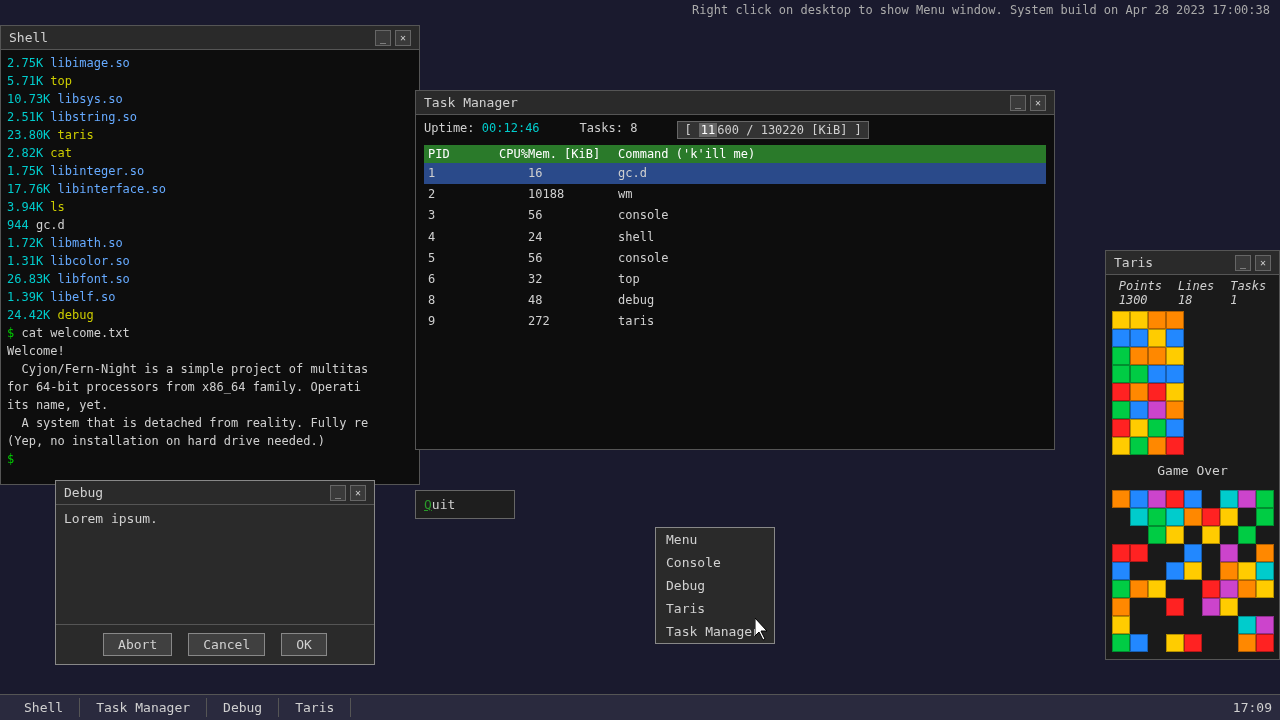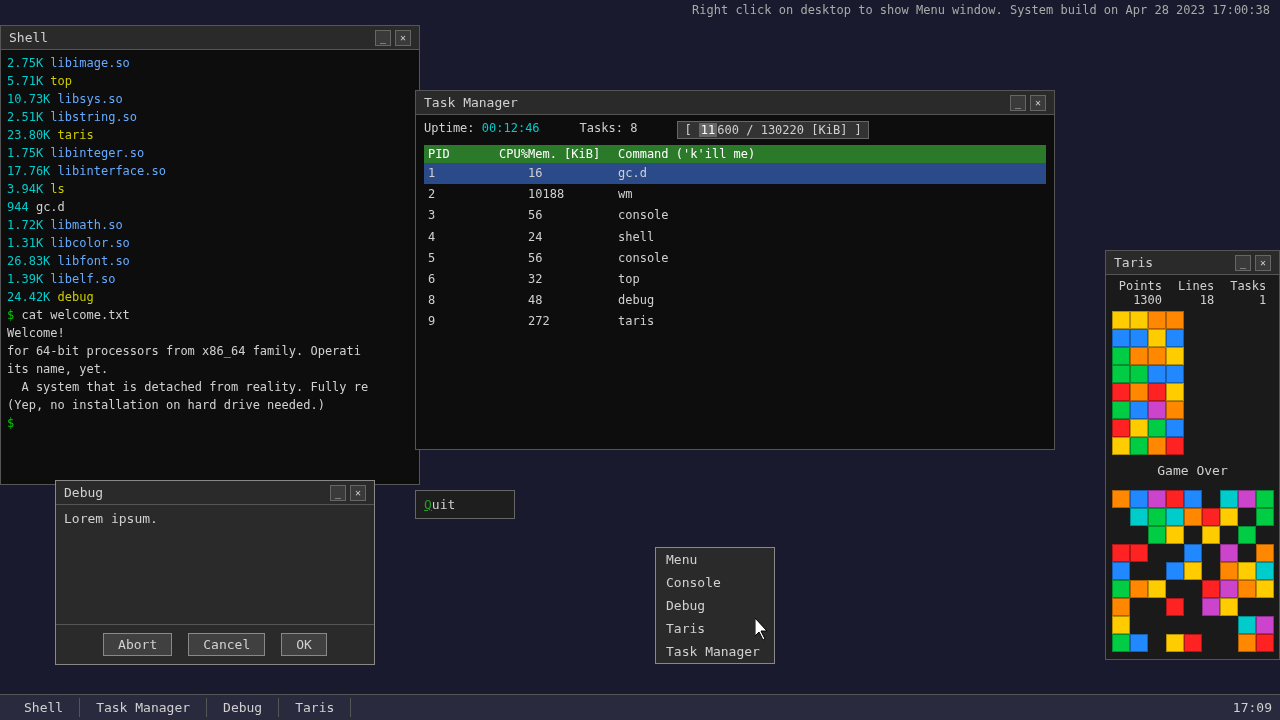--- a/index.html
+++ b/index.html
@@ -182,21 +182,21 @@
       flex-direction: column;
       align-items: center;
     }
     .taris-stats {
       display: flex;
       gap: 16px;
       margin-bottom: 4px;
       font-size: 12px;
       color: #d0d0d0;
     }
-    .taris-stat-col { text-align: right; }
+    .taris-stat-col { text-align: left; font-style: italic; }
     .taris-stat-val { color: #d0d0d0; }
     .taris-grid {
       width: 160px;
       height: 130px;
       position: relative;
       overflow: hidden;
     }
     .taris-gameover {
       color: #d0d0d0;
       font-size: 13px;
@@ -252,21 +252,21 @@
       border: 1px solid #888;
       color: #d0d0d0;
       font-size: 13px;
       cursor: pointer;
       font-family: monospace;
     }
 
     
     #context-menu {
       position: absolute;
-      top: 547px;
+      top: 527px;
       left: 655px;
       width: 120px;
       background: #2a2a2a;
       border: 1px solid #888;
       z-index: 50;
     }
     .ctx-item {
       padding: 4px 10px;
       color: #d0d0d0;
       font-size: 13px;
@@ -313,31 +313,33 @@
       <div class="win-btn">_</div>
       <div class="win-btn">✕</div>
     </div>
   </div>
   <div id="shell-content">
     <div><span class="shell-cyan">  2.75K</span> <span class="shell-file">libimage.so</span></div>
     <div><span class="shell-cyan">  5.71K</span> <span class="shell-yellow">top</span></div>
     <div><span class="shell-cyan"> 10.73K</span> <span class="shell-file">libsys.so</span></div>
     <div><span class="shell-cyan">  2.51K</span> <span class="shell-file">libstring.so</span></div>
     <div><span class="shell-cyan"> 23.80K</span> <span class="shell-yellow">taris</span></div>
+    <div><span class="shell-cyan">  2.82K</span> <span class="shell-yellow">cat</span></div>
     <div><span class="shell-cyan">  1.75K</span> <span class="shell-file">libinteger.so</span></div>
     <div><span class="shell-cyan"> 17.76K</span> <span class="shell-file">libinterface.so</span></div>
     <div><span class="shell-cyan">  3.94K</span> <span class="shell-yellow">ls</span></div>
     <div><span class="shell-cyan">    944</span> gc.d</div>
     <div><span class="shell-cyan">  1.72K</span> <span class="shell-file">libmath.so</span></div>
     <div><span class="shell-cyan">  1.31K</span> <span class="shell-file">libcolor.so</span></div>
     <div><span class="shell-cyan"> 26.83K</span> <span class="shell-file">libfont.so</span></div>
     <div><span class="shell-cyan">  1.39K</span> <span class="shell-file">libelf.so</span></div>
     <div><span class="shell-cyan"> 24.42K</span> <span class="shell-yellow">debug</span></div>
     <div><span class="shell-prompt">$ </span>cat welcome.txt</div>
     <div>Welcome!</div>
+    <div>&nbsp;&nbsp;Cyjon/Fern-Night is a simple project of multitas</div>
     <div>for 64-bit processors from x86_64 family. Operati</div>
     <div>its name, yet.</div>
     <div>&nbsp;&nbsp;A system that is detached from reality. Fully re</div>
     <div>(Yep, no installation on hard drive needed.)</div>
     <div><span class="shell-prompt">$ </span><span style="background:#d0d0d0;color:#0d0d0d;">​</span></div>
   </div>
 </div>
 
 <div class="window" id="task-manager">
   <div class="window-titlebar">

